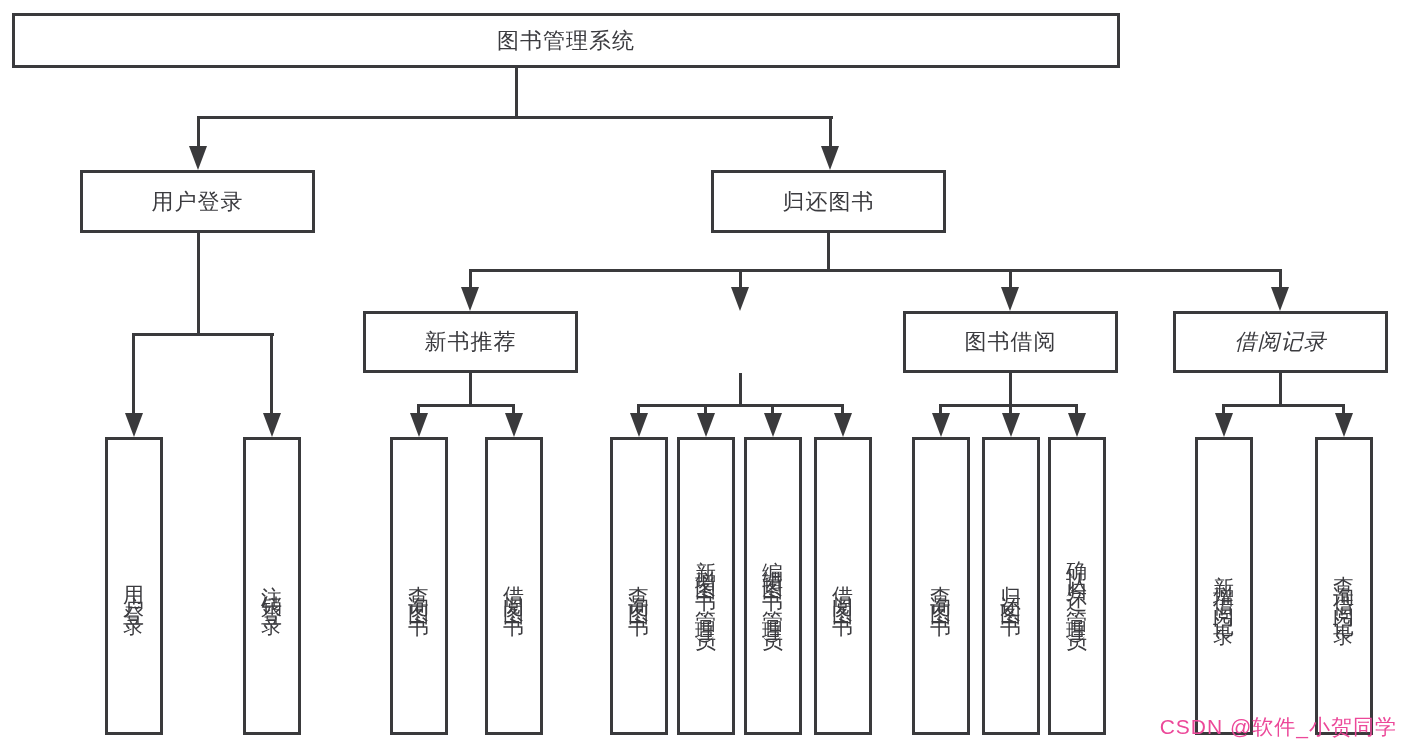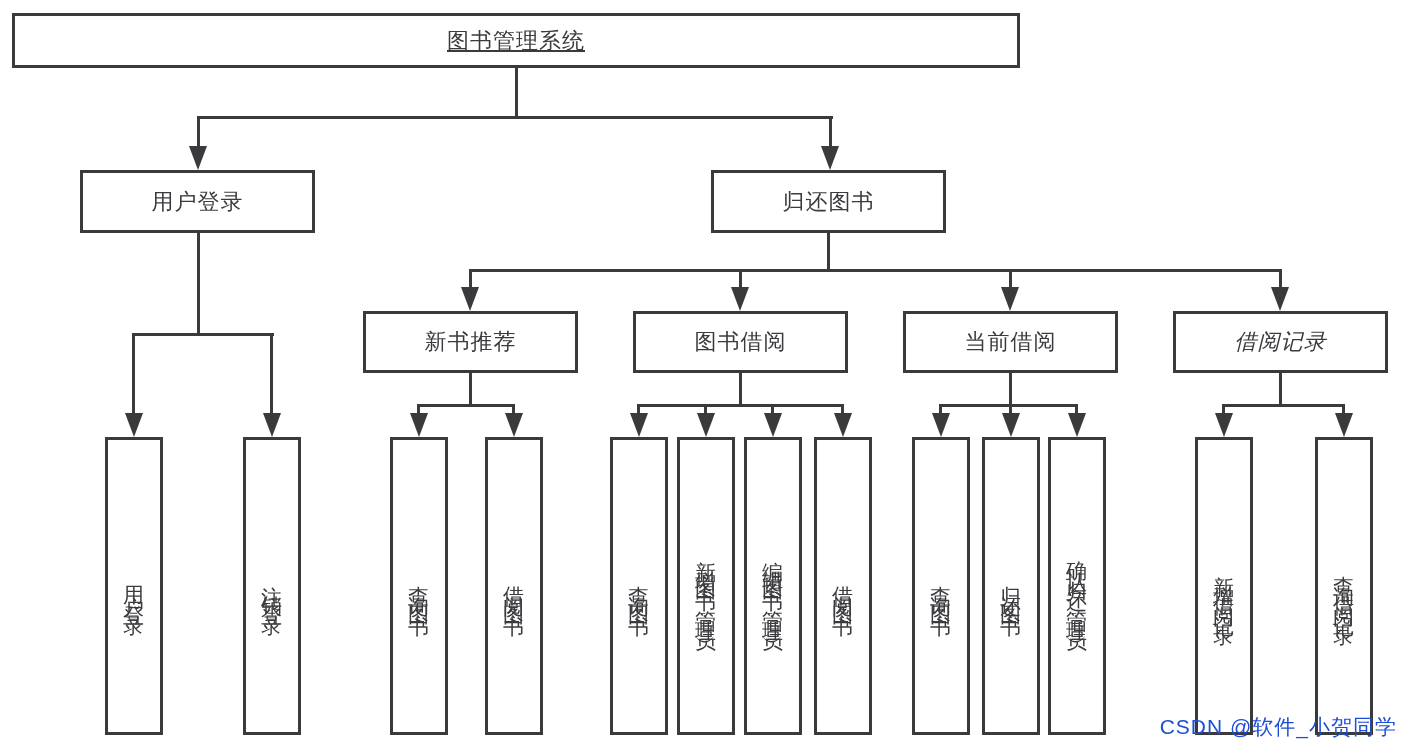--- a/index.html
+++ b/index.html
@@ -39,32 +39,32 @@
     width: 0; height: 0;
     border-left: 9px solid transparent;
     border-right: 9px solid transparent;
     border-top: 24px solid #3a3a3c;
   }
   .watermark {
     position: absolute;
     right: 8px;
     bottom: 6px;
     font-size: 21px;
-    color: #1d4ed8;
+    color: #ec4899;
     letter-spacing: 1px;
     z-index: 5;
     white-space: nowrap;
   }
 </style>
 </head>
 <body>
 
 <div class="canvas">
 
-  <div class="node" style="left:12px; top:13px; width:1008px; height:55px;text-decoration:underline;">图书管理系统</div>
+  <div class="node" style="left:12px; top:13px; width:1108px; height:55px;">图书管理系统</div>
 
   <div class="v" style="left:515px; top:68px; height:50px;"></div>
   <div class="h" style="left:197px; top:116px; width:636px;"></div>
   <div class="v" style="left:197px; top:116px; height:32px;"></div>
   <div class="arrow" style="left:189px; top:146px;"></div>
   <div class="v" style="left:829px; top:116px; height:32px;"></div>
   <div class="arrow" style="left:821px; top:146px;"></div>
 
   <div class="node" style="left:80px; top:170px; width:235px; height:63px;">用户登录</div>
   <div class="node" style="left:711px; top:170px; width:235px; height:63px;">归还图书</div>
@@ -81,22 +81,21 @@
   <div class="v" style="left:469px; top:269px; height:22px;"></div>
   <div class="arrow" style="left:461px; top:287px;"></div>
   <div class="v" style="left:739px; top:269px; height:22px;"></div>
   <div class="arrow" style="left:731px; top:287px;"></div>
   <div class="v" style="left:1009px; top:269px; height:22px;"></div>
   <div class="arrow" style="left:1001px; top:287px;"></div>
   <div class="v" style="left:1279px; top:269px; height:22px;"></div>
   <div class="arrow" style="left:1271px; top:287px;"></div>
 
   <div class="node" style="left:363px; top:311px; width:215px; height:62px;">新书推荐</div>
-  <div class="node" style="left:633px; top:311px; width:215px; height:62px;">图书借阅</div>
-  <div class="node" style="left:903px; top:311px; width:215px; height:62px;">当前借阅</div>
+  <div class="node" style="left:903px; top:311px; width:215px; height:62px;">图书借阅</div>
   <div class="node" style="left:1173px; top:311px; width:215px; height:62px;font-style:italic;">借阅记录</div>
 
   <div class="v" style="left:469px; top:373px; height:33px;"></div>
   <div class="h" style="left:418px; top:404px; width:97px;"></div>
   <div class="v" style="left:417px; top:404px; height:12px;"></div>
   <div class="arrow" style="left:410px; top:413px;"></div>
   <div class="v" style="left:512px; top:404px; height:12px;"></div>
   <div class="arrow" style="left:505px; top:413px;"></div>
 
   <div class="v" style="left:739px; top:373px; height:33px;"></div>

